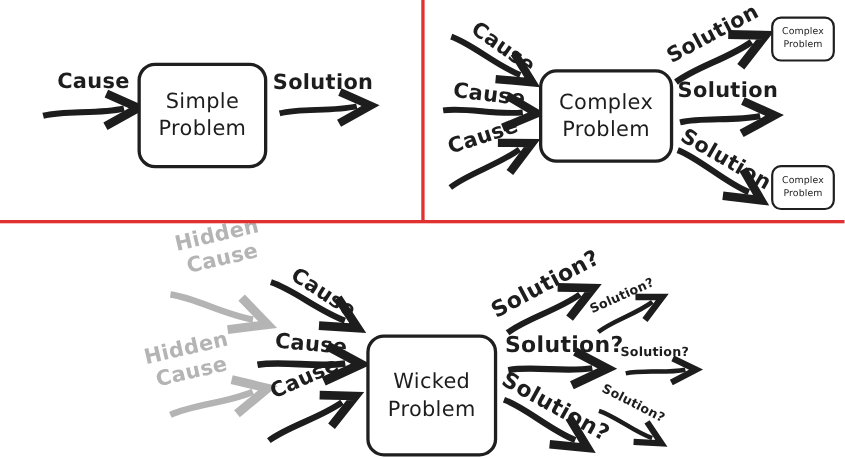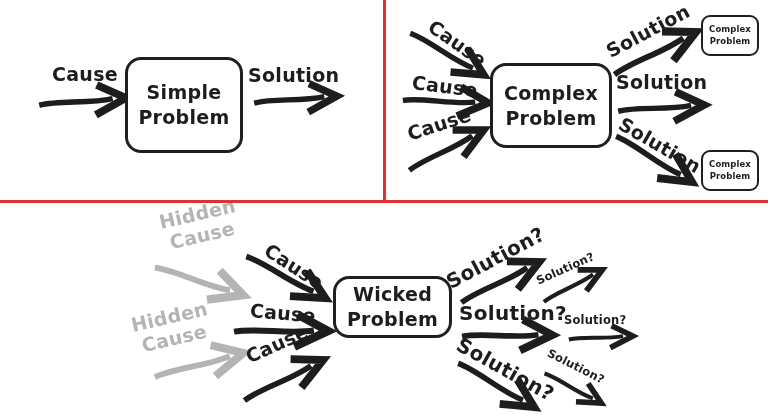--- a/index.html
+++ b/index.html
@@ -20,21 +20,21 @@
   }
   .lbl.big   { font-size:20px; }
   .lbl.sm    { font-size:11.5px; letter-spacing:0.2px; }
   .lbl.gray  { color:#b4b4b4; }
   .lbl.two   { white-space:pre-line; text-align:center; }
 
   .box {
     position:absolute; box-sizing:border-box;
     border:3px solid #1f1f1f; border-radius:16px; background:#ffffff;
     display:flex; align-items:center; justify-content:center;
-    text-align:center; font-weight:bold; font-size:19px; color:#1d1d1d;
+    text-align:center; font-weight:normal; font-size:19px; color:#1d1d1d;
     white-space:pre-line; line-height:1.3; letter-spacing:0.3px;
   }
   .box.small {
     border-width:2.5px; border-radius:9px;
     font-size:8.5px; line-height:1.4; letter-spacing:0.1px;
   }
 
   .divider { position:absolute; background:#e03030; }
   #vdivider { left:383px; top:0; width:3px; height:201px; }
   #hdivider { left:0; top:200px; width:768px; height:3px; }
@@ -104,21 +104,21 @@
   <div class="panel">
     <div class="lbl two gray" style="left:162px;top:212px;transform:rotate(-13deg)">Hidden
 Cause</div>
     <div class="lbl two gray" style="left:134px;top:315px;transform:rotate(-13deg)">Hidden
 Cause</div>
 
     <div class="lbl" style="left:266px;top:238px;transform:rotate(33deg)">Cause</div>
     <div class="lbl" style="left:250px;top:300px;transform:rotate(5deg)">Cause</div>
     <div class="lbl" style="left:247px;top:347px;transform:rotate(-24deg)">Cause</div>
 
-    <div class="box" style="left:333px;top:276px;width:119px;height:62px">Wicked
+    <div class="box" style="left:333px;top:304px;width:119px;height:111px">Wicked
 Problem</div>
 
     <div class="lbl big" style="left:448px;top:272px;transform:rotate(-28deg)">Solution?</div>
     <div class="lbl big" style="left:459px;top:302px">Solution?</div>
     <div class="lbl big" style="left:458px;top:332px;transform:rotate(29deg)">Solution?</div>
 
     <div class="lbl sm" style="left:537px;top:275px;transform:rotate(-24deg)">Solution?</div>
     <div class="lbl sm" style="left:564px;top:314px">Solution?</div>
     <div class="lbl sm" style="left:548px;top:346px;transform:rotate(27deg)">Solution?</div>
   </div>

